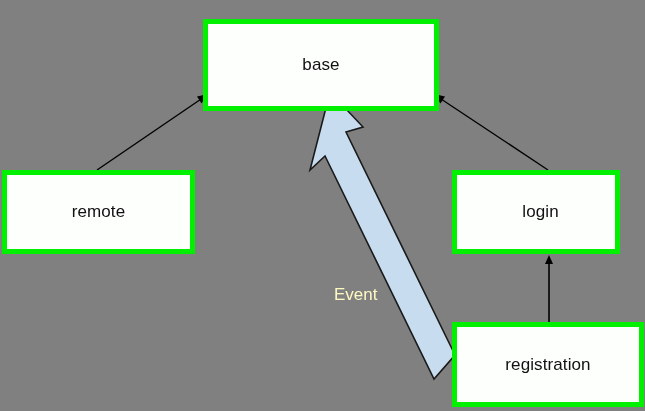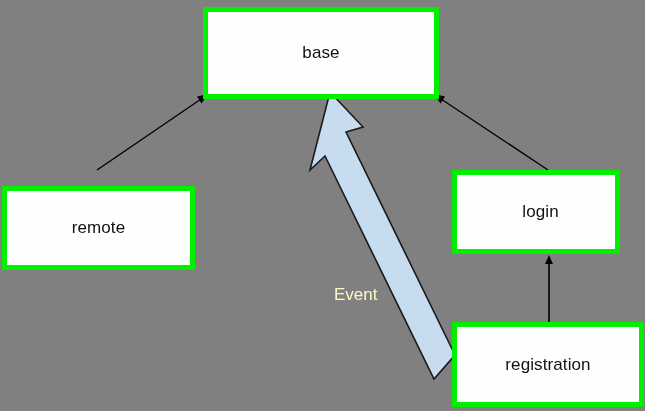--- a/index.html
+++ b/index.html
@@ -34,22 +34,22 @@
     align-items: center;
     justify-content: center;
   }
   .node-label {
     font-family: "Liberation Sans", sans-serif;
     font-size: 17px;
     color: #111111;
     letter-spacing: 0.1px;
     white-space: nowrap;
   }
-  #node-base     { left: 203px; top: 7px;   width: 236px; height: 92px; }
-  #node-remote   { left: 2px;   top: 170px; width: 193px; height: 84px; margin-top: 16px; }
+  #node-base     { left: 203px; top: 19px;   width: 236px; height: 92px; }
+  #node-remote   { left: 2px;   top: 170px; width: 193px; height: 84px; }
   #node-login    { left: 452px; top: 170px; width: 168px; height: 84px; padding-left: 9px; }
   #node-registration { left: 452px; top: 322px; width: 192px; height: 85px; }
 
   .edge-label {
     position: absolute;
     font-family: "Liberation Sans", sans-serif;
     font-size: 17px;
     color: #fef9c3;
     white-space: nowrap;
   }

